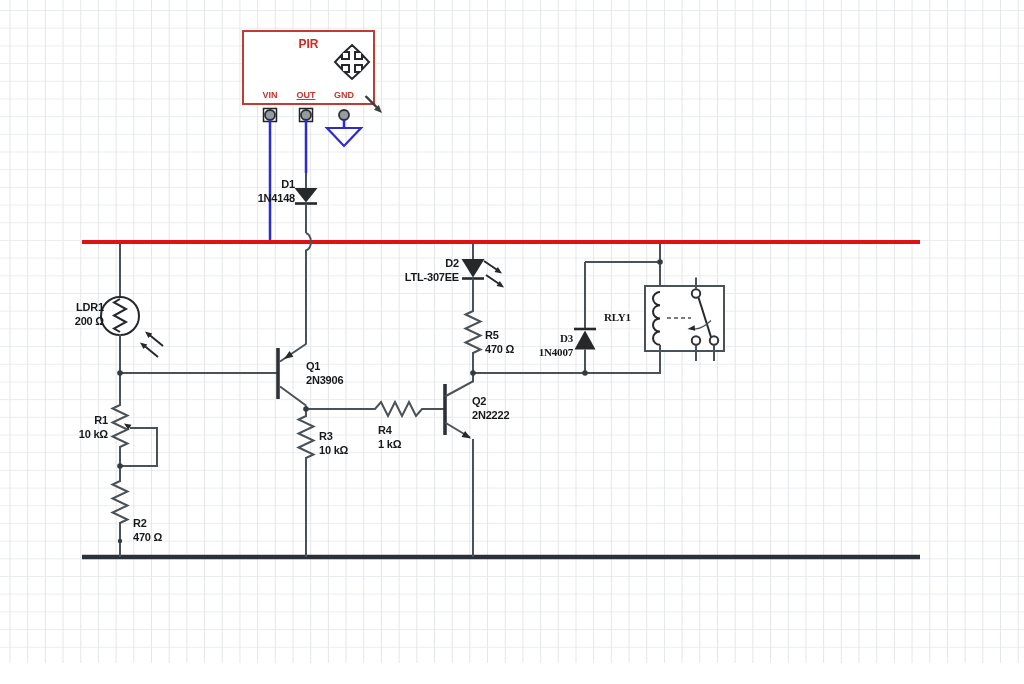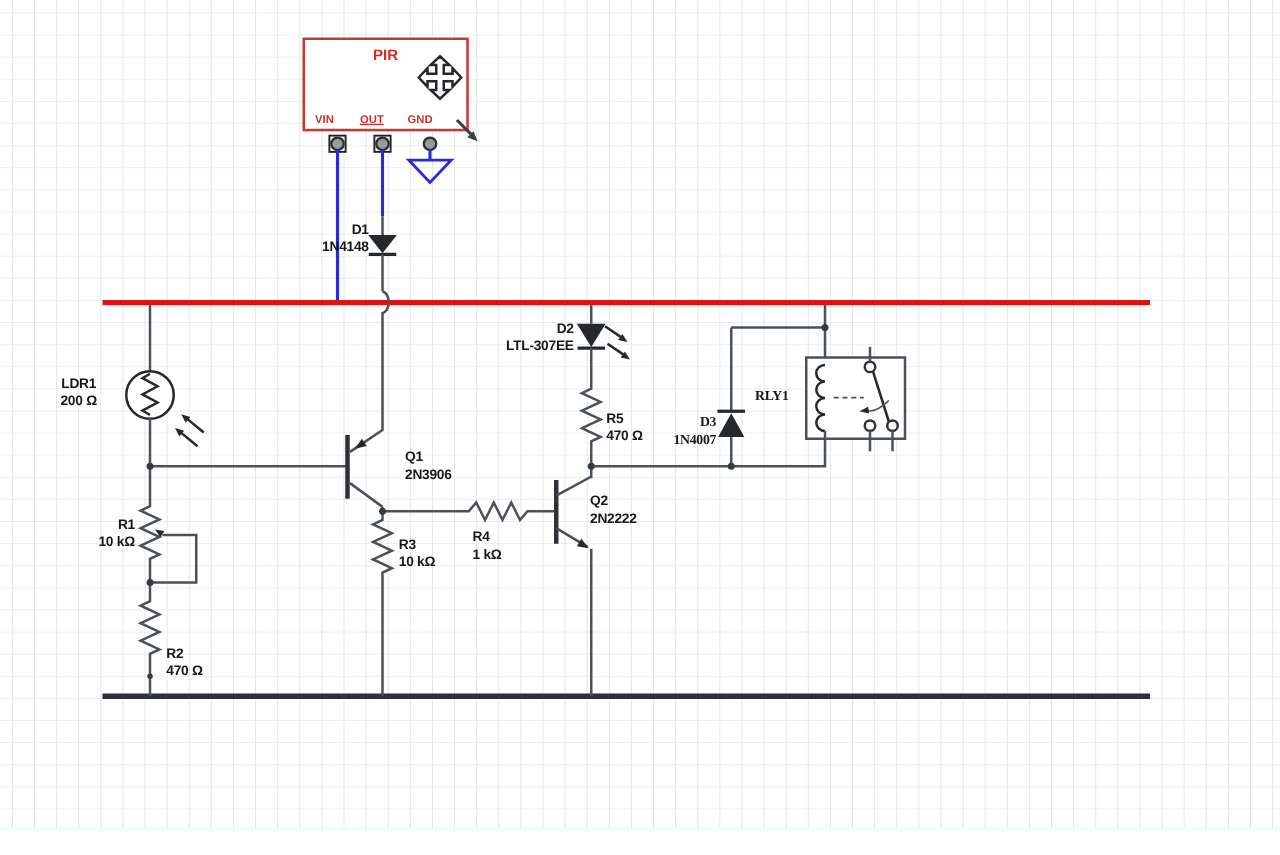--- a/index.html
+++ b/index.html
@@ -1,31 +1,31 @@
 <!DOCTYPE html>
 <html><head>
 <meta charset="utf-8">
 <style>
   html,body{margin:0;padding:0;background:#fff;}
-  #stage{position:relative;width:1024px;height:684px;overflow:hidden;background:#86efac;}
+  #stage{position:relative;width:1024px;height:684px;overflow:hidden;background:#fef9c3;}
   #grid{position:absolute;left:0;top:0;width:1024px;height:663px;
     background-color:#fff;
     background-image:
       linear-gradient(to right,#e3e6ea 1px,transparent 1px),
       linear-gradient(to bottom,#eaedf0 1px,transparent 1px);
     background-size:17.7px 17.7px;
     background-position:9.5px 10px;}
   #bottom-margin{position:absolute;left:0;top:663px;width:1024px;height:21px;background:#fff;}
   svg{position:absolute;left:0;top:0;}
   .lbl{position:absolute;font:bold 11px/1.3 "Liberation Sans",sans-serif;color:#17181a;
        white-space:nowrap;letter-spacing:-0.2px;}
   .lbl.r{text-align:right;}
   .lbl.c{text-align:left;}
   .pir-title{position:absolute;font:bold 12px/1 "Liberation Sans",sans-serif;color:#d42a22;text-align:center;}
-  .pin-lbl{position:absolute;font:bold 9px/1 "Liberation Sans",sans-serif;color:#c8342b;}
+  .pin-lbl{position:absolute;font:bold 9px/1 "Liberation Sans",sans-serif;color:#c8342b;text-align:center;}
   .wire{stroke:#4b5257;stroke-width:2;fill:none;}
   .bwire{stroke:#2b2bd6;stroke-width:2.5;fill:none;}
   .body{stroke:#26292b;stroke-width:2;fill:none;}
   .dark{fill:#26292b;}
   .bar{stroke:#26292b;stroke-width:2.6;fill:none;}
   .tbar{stroke:#2e3236;stroke-width:3.6;fill:none;}
   .dot{fill:#363b3f;}
 </style>
 </head>
 <body>
@@ -165,33 +165,33 @@
 
   <div class="pir-title" style="left:243px;top:38px;width:131px;">PIR</div>
   <div class="pin-lbl" style="left:252px;top:91px;width:36px;">VIN</div>
   <div class="pin-lbl" style="left:288px;top:91px;width:36px;text-decoration:underline;">OUT</div>
   <div class="pin-lbl" style="left:326px;top:91px;width:36px;">GND</div>
 
   <div class="lbl r" style="left:213px;top:177px;width:82px;">
     <div>D1</div>
     <div>1N4148</div>
   </div>
-  <div class="lbl r" style="left:22px;top:300px;width:82px;text-align:center;">
+  <div class="lbl r" style="left:22px;top:300px;width:82px;">
     <div>LDR1</div>
     <div>200 Ω</div>
   </div>
   <div class="lbl r" style="left:26px;top:413px;width:82px;">
     <div>R1</div>
     <div>10 kΩ</div>
   </div>
   <div class="lbl" style="left:133px;top:516px;">
     <div>R2</div>
     <div>470 Ω</div>
   </div>
-  <div class="lbl" style="left:324px;top:359px;">
+  <div class="lbl" style="left:306px;top:359px;">
     <div>Q1</div>
     <div>2N3906</div>
   </div>
   <div class="lbl" style="left:319px;top:429px;">
     <div>R3</div>
     <div>10 kΩ</div>
   </div>
   <div class="lbl c" style="left:378px;top:423px;width:44px;">
     <div>R4</div>
     <div>1 kΩ</div>

